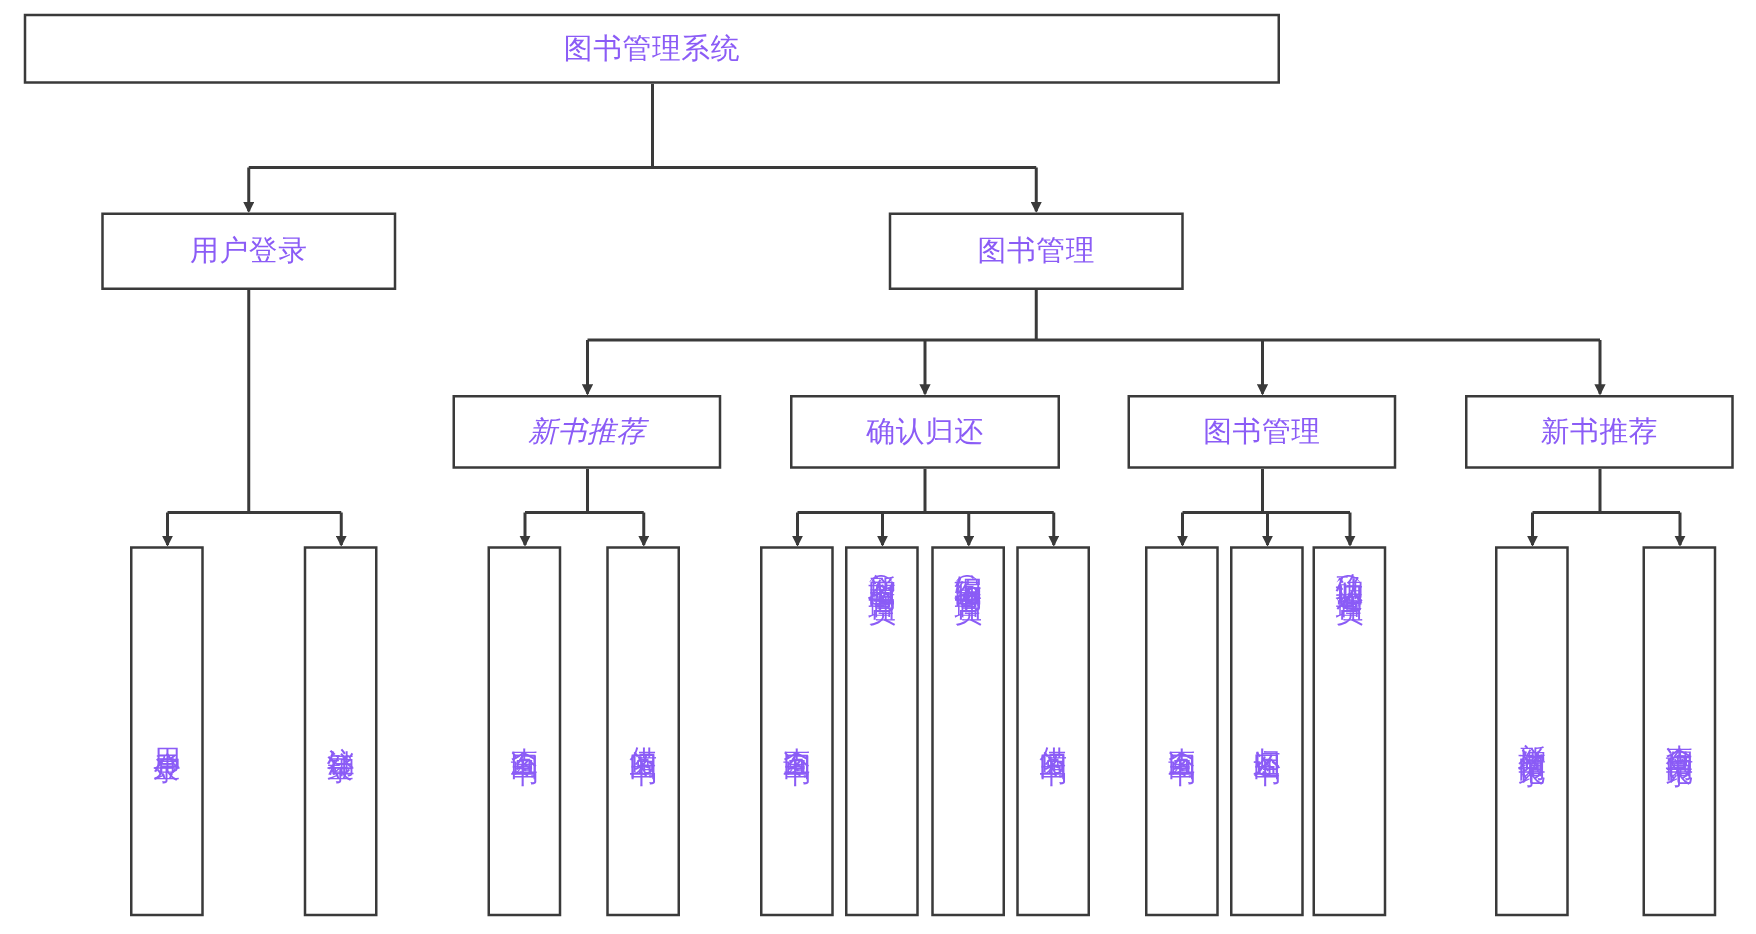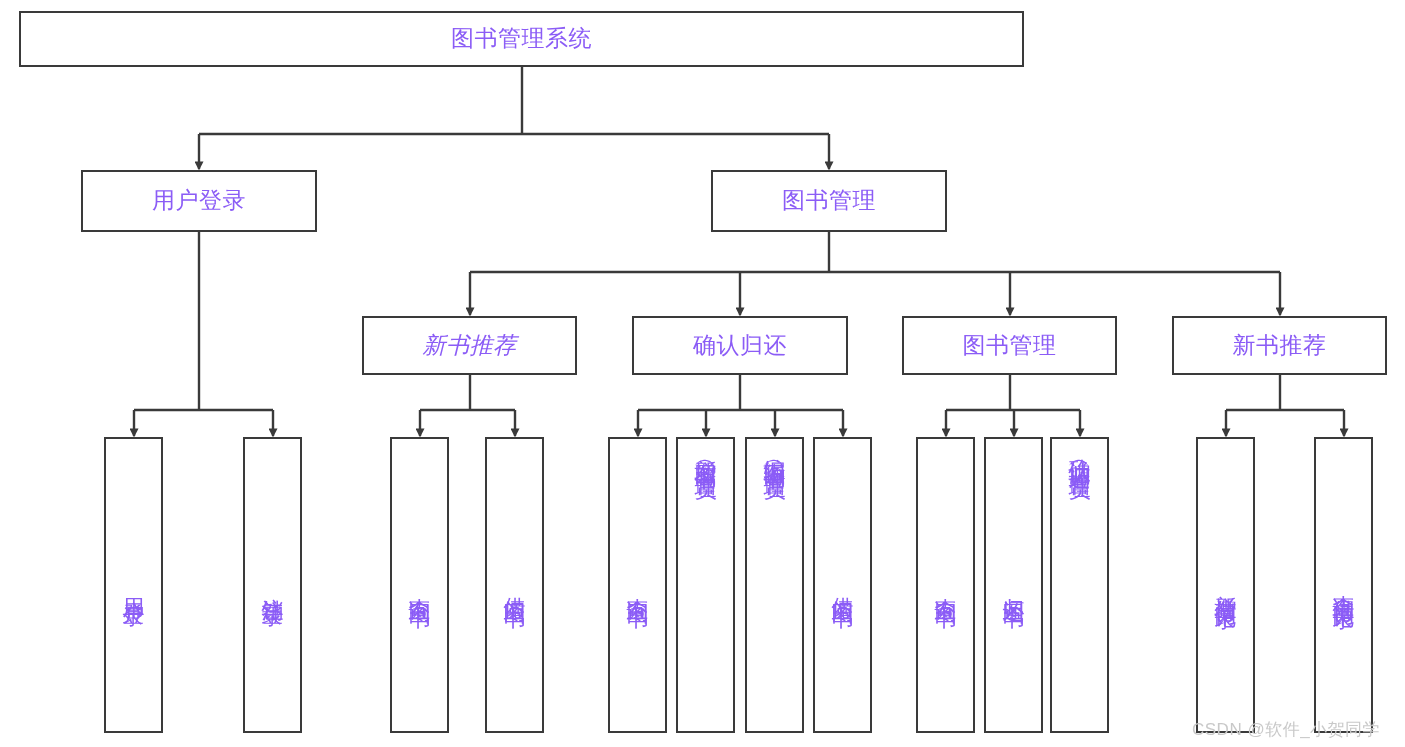--- a/index.html
+++ b/index.html
@@ -178,14 +178,13 @@
         <span class="node-label">确认归还（管理员）</span>
       </div>
       <div class="node vertical centered" style="left: 1196px; top: 437px; width: 59px; height: 296px;">
         <span class="node-label">新增借阅记录</span>
       </div>
       <div class="node vertical centered" style="left: 1314px; top: 437px; width: 59px; height: 296px;">
         <span class="node-label">查询借阅记录</span>
       </div>
     </div>
 
-  <div class="watermark" style="left: 1192px; top: 718px;">CSDN @软件_小贺同学</div>
 </div>
 
 </body></html>

